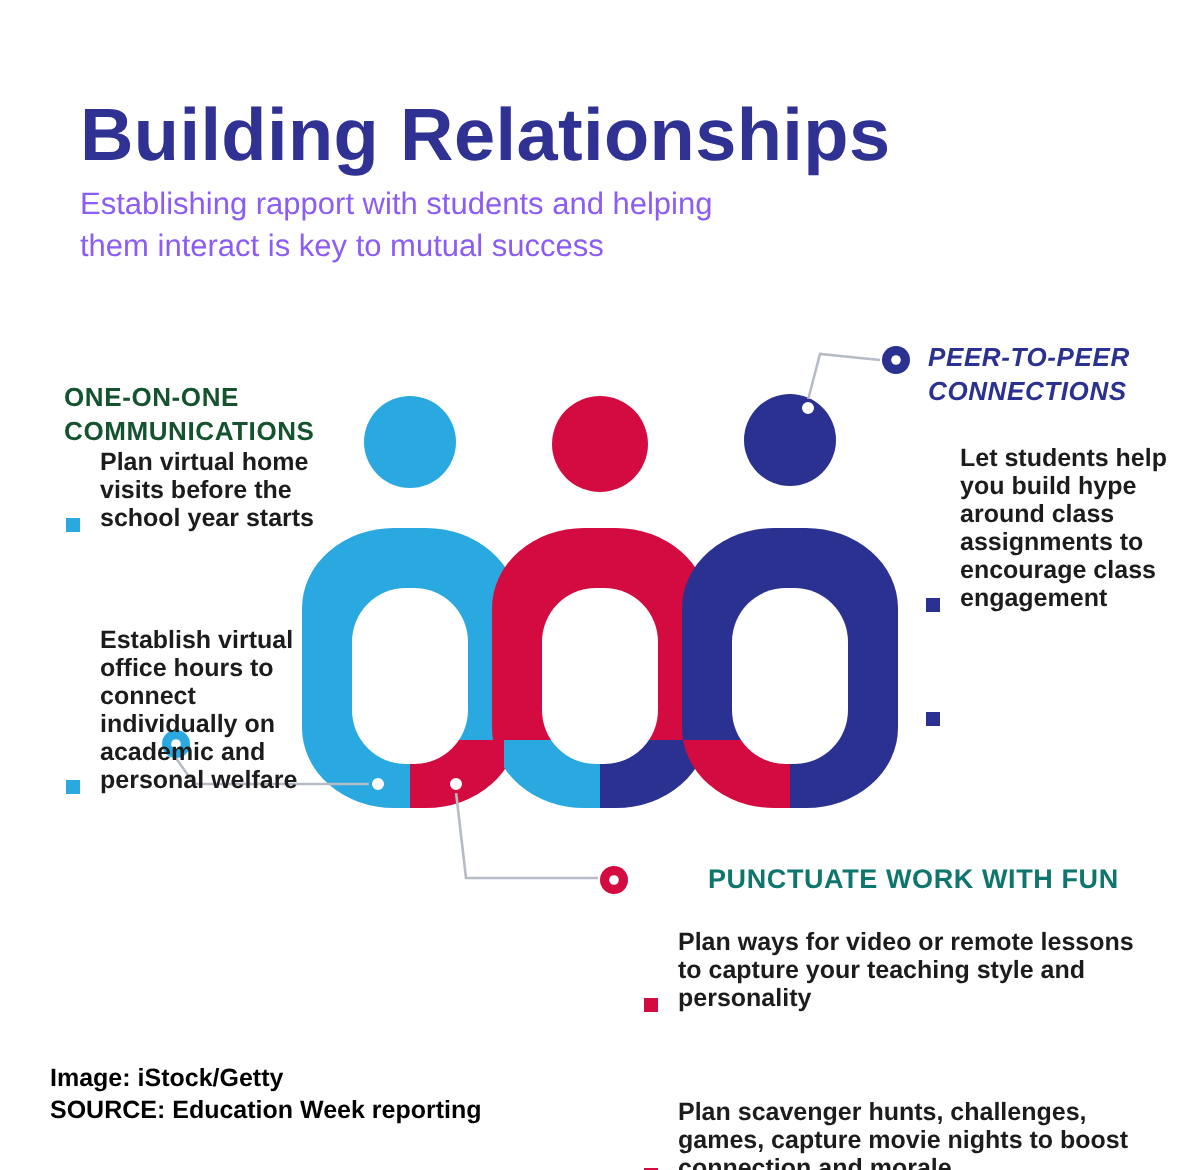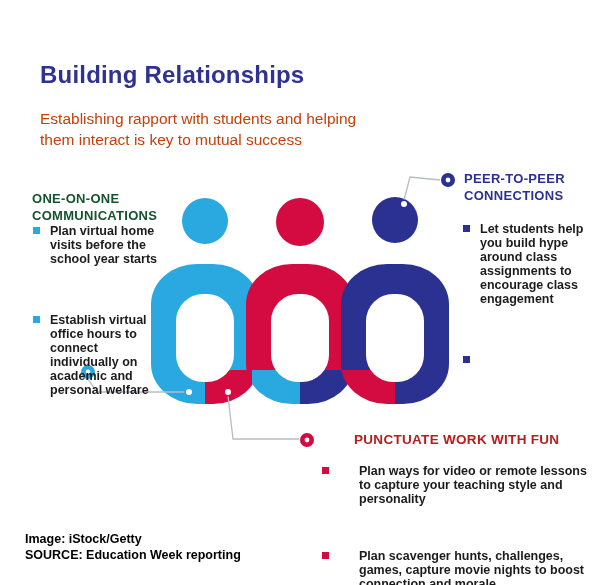--- a/index.html
+++ b/index.html
@@ -3,38 +3,38 @@
 <meta charset="utf-8">
 <style>
   html,body{margin:0;padding:0;background:#fff;}
   .canvas{
     position:relative;width:600px;height:585px;background:#fff;overflow:hidden;
     font-family:"Liberation Sans",sans-serif;color:#1c1c1c;
   }
   .abs{position:absolute;}
   .txt{white-space:pre-line;}
   .page-title{
-    left:40px;top:61px;font-size:24px;font-weight:700;color:#2f3193;letter-spacing:.2px;
+    left:40px;top:47px;font-size:37px;font-weight:700;color:#2f3193;letter-spacing:.2px;
   }
   .page-subtitle{
-    left:40px;top:108px;font-size:15.5px;line-height:21px;font-weight:500;color:#c2410c;
+    left:40px;top:92px;font-size:15.5px;line-height:21px;font-weight:500;color:#8b5cf6;
   }
   .sec-heading{font-size:13px;line-height:16.5px;font-weight:700;letter-spacing:.3px;}
   .h-cyan{color:#14532d;margin-top:12px;}
-  .h-blue{color:#2b3191;}
-  .h-crimson{color:#b91c1c;padding-left:32px;}
+  .h-blue{color:#2b3191;font-style:italic;}
+  .h-crimson{color:#0f766e;padding-left:32px;}
   .bullets{display:flex;flex-direction:column;}
-  .bullet{display:flex;align-items:flex-start;margin-bottom:20px;}
+  .bullet{display:flex;align-items:flex-end;margin-bottom:20px;}
   .bullet:last-child{margin-bottom:0;margin-top:27px;}
   .sq{flex:0 0 auto;width:7px;height:7px;margin-top:3px;margin-right:10px;}
   .sq-cyan{background:#29a9e0;}
   .sq-blue{background:#2b3191;}
   .sq-crimson{background:#d30b41;}
   .btext{font-size:12.5px;line-height:14px;font-weight:600;color:#1c1c1c;}
-  .punct .bullet{margin-bottom:16px;gap:20px;}
+  .punct .bullet{margin-bottom:16px;}
   .footer{
     left:25px;top:532px;font-size:12.5px;line-height:15.5px;font-weight:600;color:#000000;
   }
   svg{position:absolute;left:0;top:0;}
 </style>
 </head>
 <body>
 
 <div class="canvas">
 

